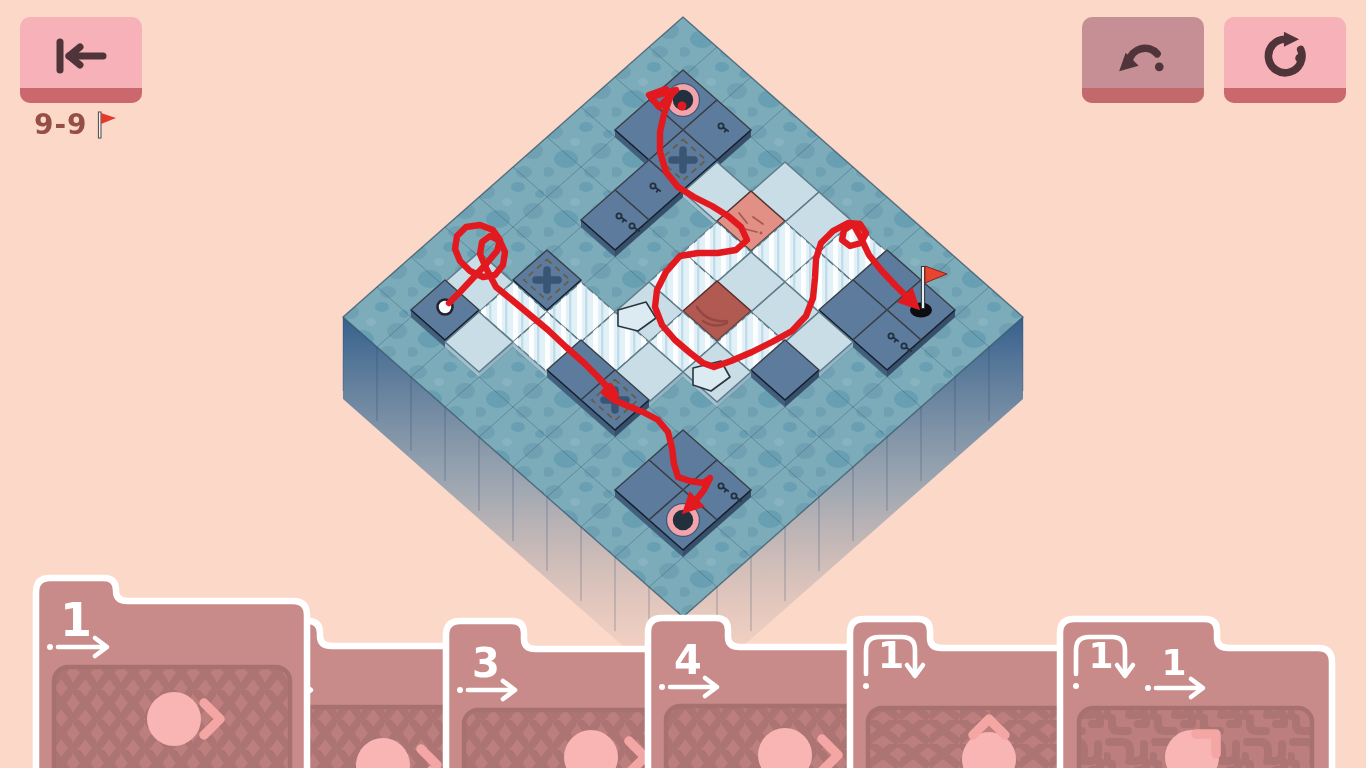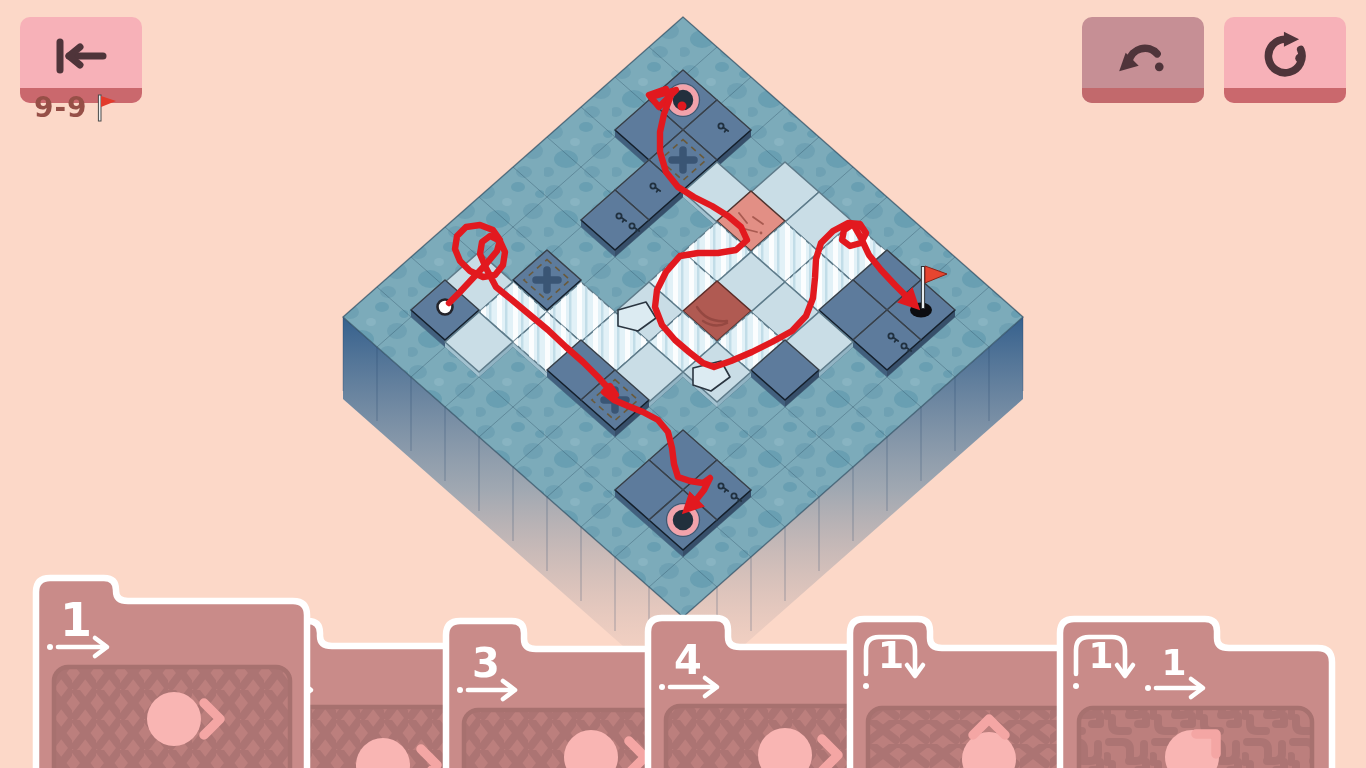--- a/index.html
+++ b/index.html
@@ -3,21 +3,21 @@
 <meta charset="utf-8">
 <style>
   html,body{margin:0;padding:0;}
   body{width:1366px;height:768px;overflow:hidden;position:relative;
        font-family:"DejaVu Sans","Liberation Sans",sans-serif;background:#fcd8c8;}
   #stage{position:absolute;inset:0;width:1366px;height:768px;}
   svg text{user-select:none;}
   .hudbtn{position:absolute;width:122px;height:86px;border-radius:10px;cursor:pointer;}
   .hudbtn .lip{position:absolute;left:0;right:0;bottom:0;height:15px;border-radius:0 0 10px 10px;}
   .hudbtn svg{position:absolute;left:50%;top:45%;transform:translate(-50%,-50%);}
-  #level-row{position:absolute;left:34px;top:91px;display:flex;align-items:center;gap:7px;}
+  #level-row{position:absolute;left:34px;top:108px;display:flex;align-items:center;gap:7px;}
   #level-row .lvl{font-size:28px;font-weight:bold;color:#964f47;letter-spacing:1px;}
 </style>
 </head>
 <body style="background: rgb(252, 216, 200);">
 
 <svg id="stage" viewBox="0 0 1366 768" xmlns="http://www.w3.org/2000/svg">
   <defs id="defs">
       <pattern id="waterPat" patternUnits="userSpaceOnUse" width="68" height="60">
         <rect width="68" height="60" fill="#7cabba"></rect>
         <ellipse cx="10" cy="12" rx="9" ry="7" fill="#6b9db0" opacity="0.75"></ellipse>

